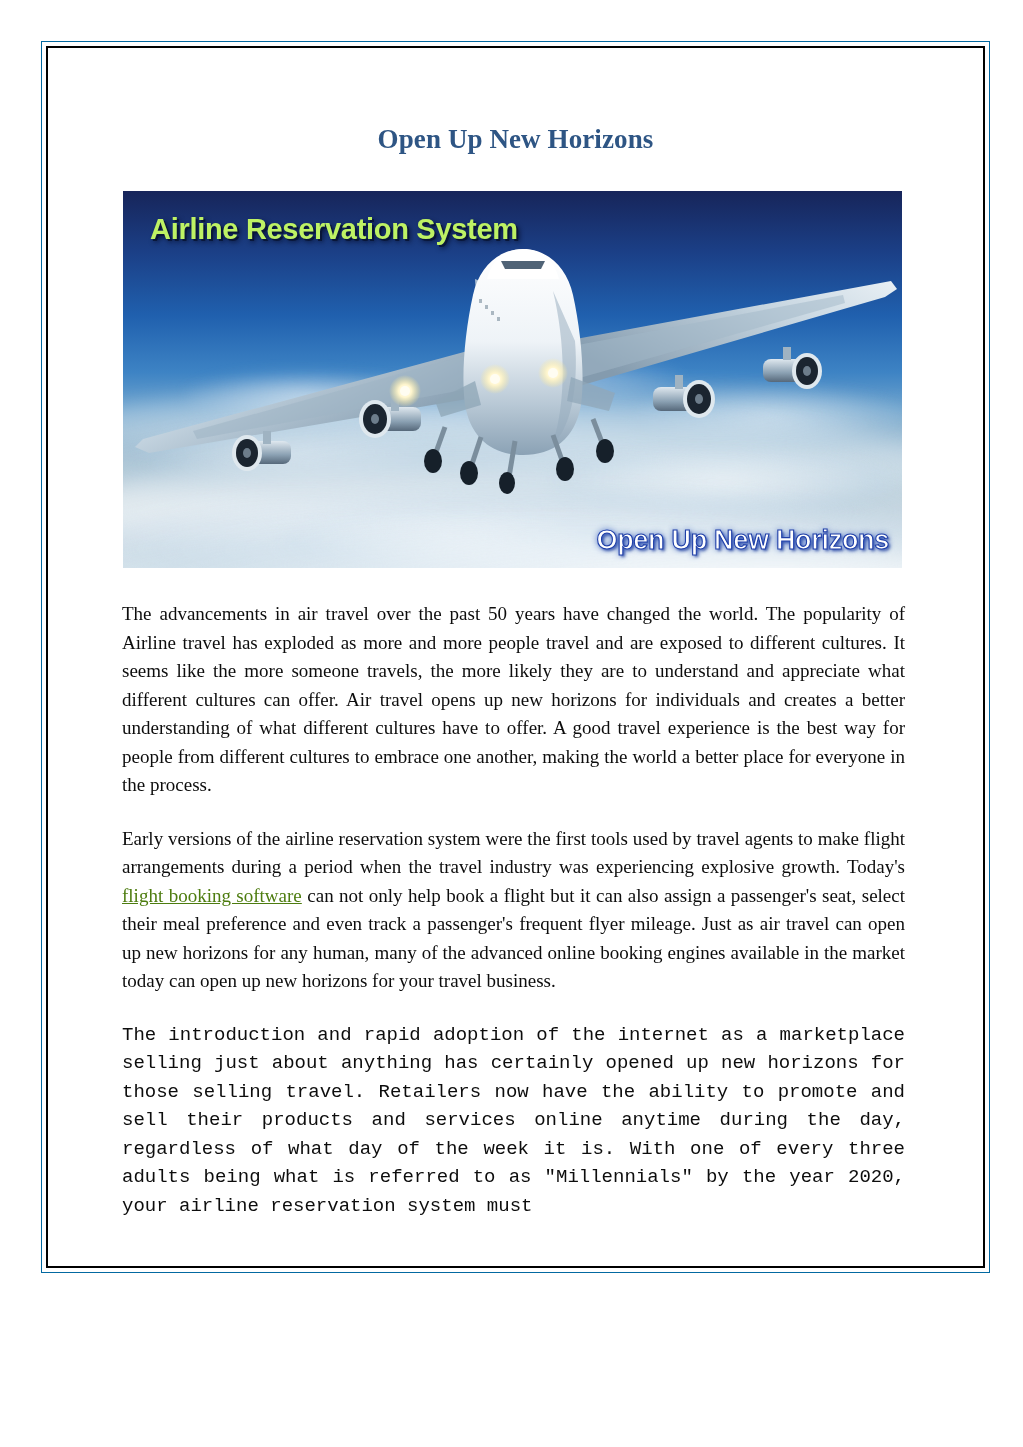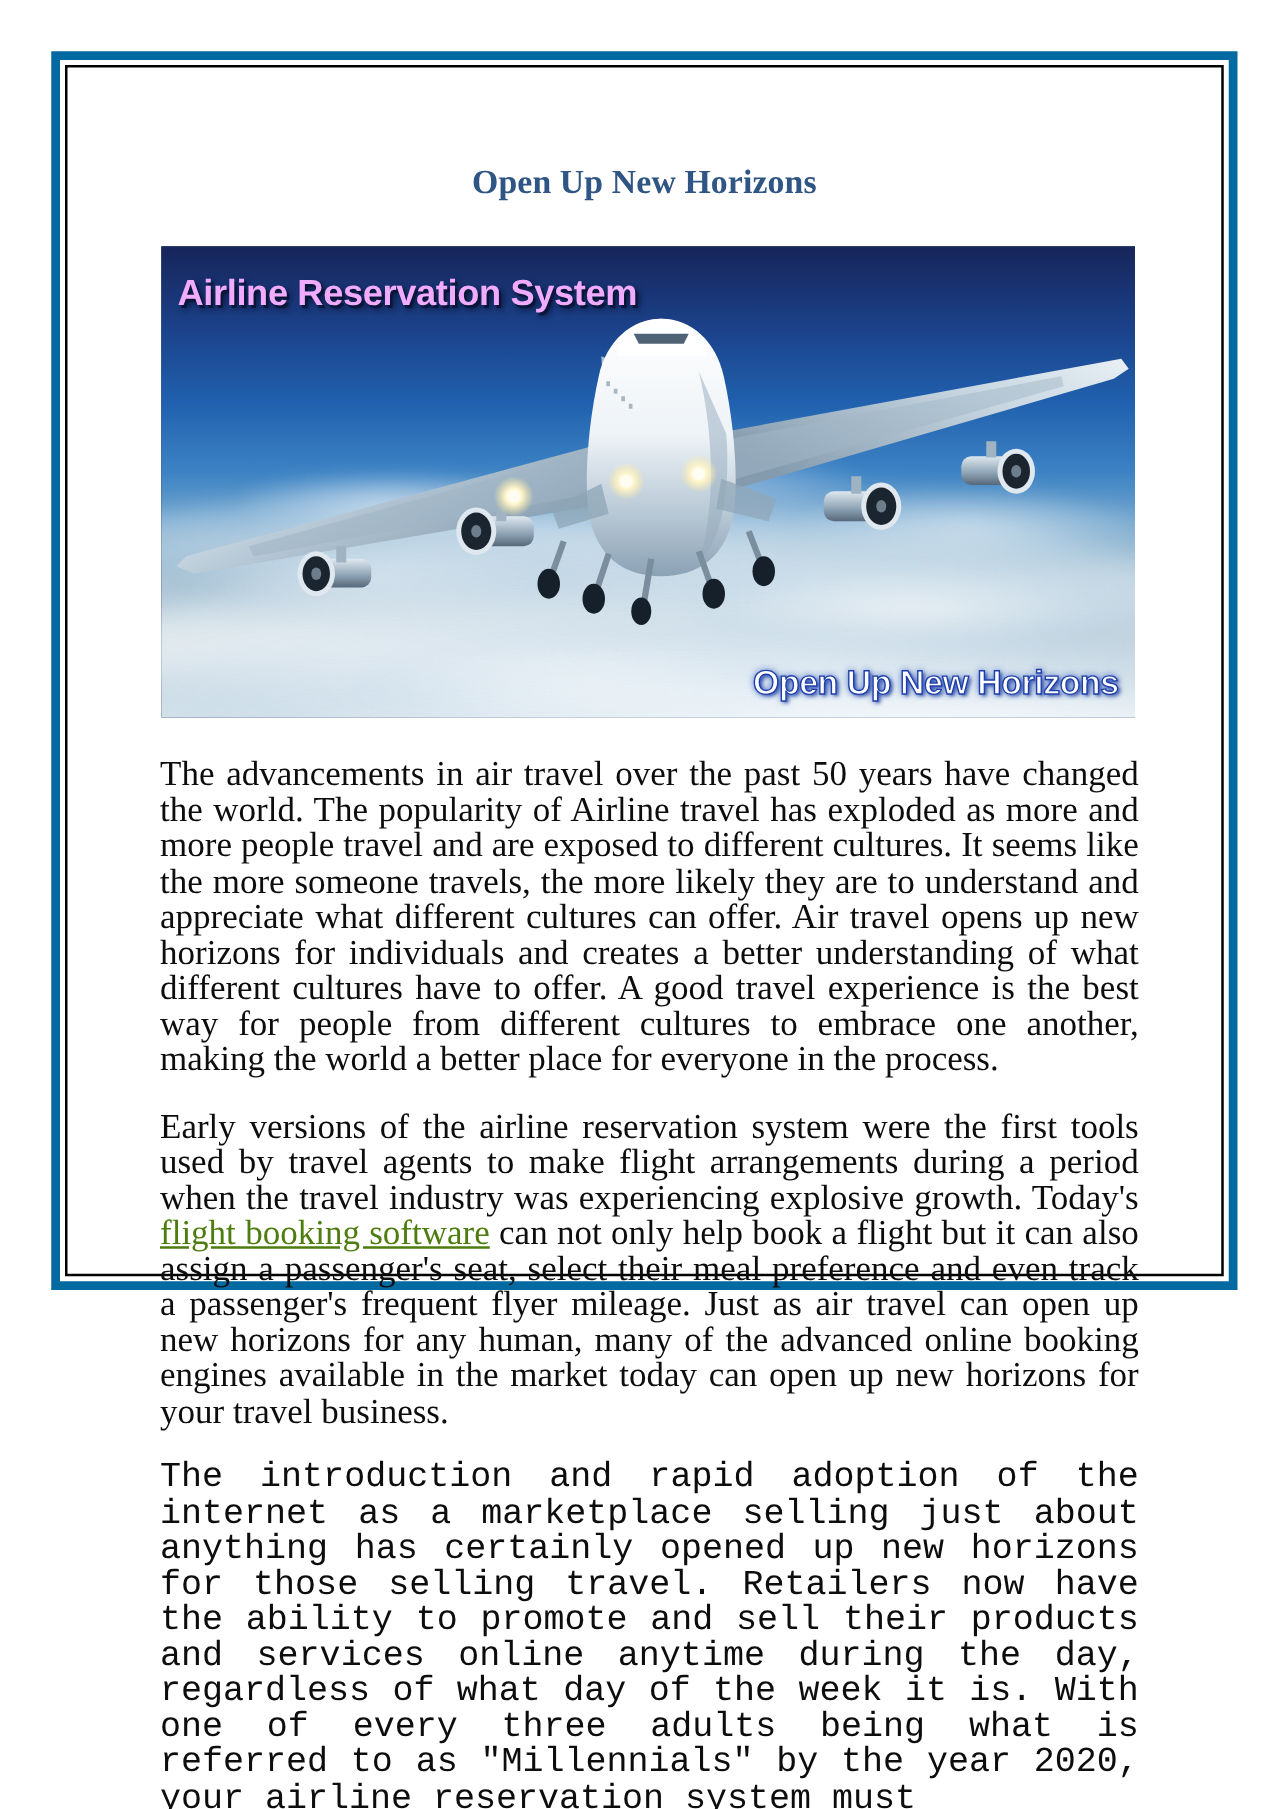--- a/index.html
+++ b/index.html
@@ -21,22 +21,22 @@
     width: 1023px;
     height: 1447px;
     background: #ffffff;
   }
 
   #frame-outer {
     position: absolute;
     left: 41px;
     top: 41px;
     width: 949px;
-    height: 991px;
-    border: 7px solid #0369a1;
+    height: 1232px;
+    border: 1px solid #0369a1;
     box-sizing: border-box;
     background: #ffffff;
   }
   #frame-inner {
     position: absolute;
     left: 4px;
     top: 4px;
     right: 4px;
     bottom: 4px;
     border: 2px solid #000000;
@@ -125,24 +125,24 @@
   #aircraft svg { width: 100%; height: 100%; display: block; }
 
   
   .hero-caption {
     position: absolute;
     font-family: "Liberation Sans", "DejaVu Sans", sans-serif;
     font-weight: bold;
     white-space: nowrap;
   }
   #hero-title {
-    left: 13px;
+    left: 27px;
     top: 22px;
     font-size: 29px;
-    color: #f0abfc;
+    color: #bef264;
     letter-spacing: -0.3px;
     text-shadow:
        2px 2px 0 rgba(8,20,52,0.85),
        3px 3px 5px rgba(5,12,40,0.8);
   }
   #hero-tagline {
     right: 13px;
     bottom: 12px;
     font-size: 27px;
     color: #ffffff;
@@ -155,21 +155,21 @@
 
   
   #body-copy {
     position: absolute;
     left: 74px;
     top: 552px;
     width: 783px;
   }
   .para {
     font-family: "Liberation Serif", "DejaVu Serif", serif;
-    font-size: 28px;
+    font-size: 19px;
     line-height: 28.5px;
     color: #0d0d0d;
     text-align: justify;
     text-justify: inter-word;
     margin: 0 0 25px 0;
   }
   .para:last-child { margin-bottom: 0; font-family: Liberation Mono, monospace; }
   a.inline-link {
     color: #4d7c0f;
     text-decoration: underline;

